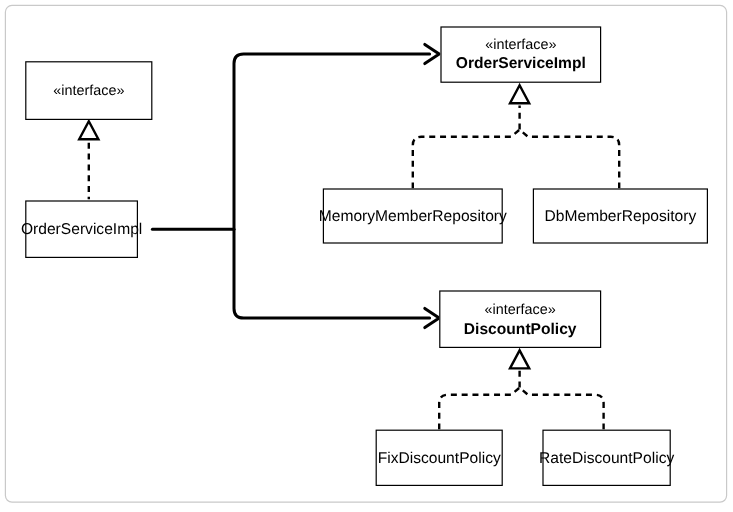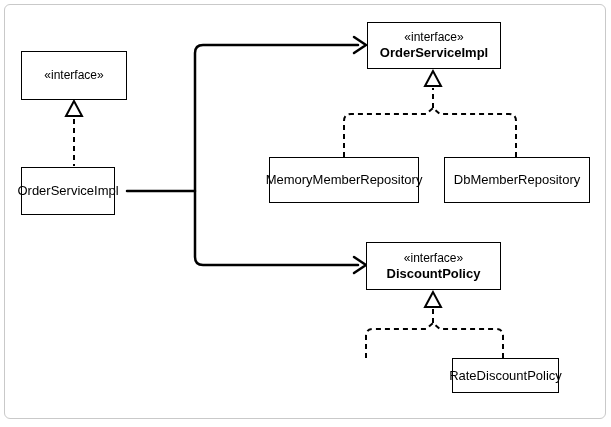--- a/index.html
+++ b/index.html
@@ -111,18 +111,21 @@
 
   <div class="node" style="left:269px; top:157px; width:150px; height:46px;">
     <div class="cname">MemoryMemberRepository</div>
   </div>
 
   <div class="node iface" style="left:366px; top:242px; width:135px; height:48px;">
     <div class="stereo">«interface»</div>
     <div class="cname">DiscountPolicy</div>
   </div>
 
+  <div class="node" style="left:313px; top:358px; width:106px; height:47px;">
+    <div class="cname">FixDiscountPolicy</div>
+  </div>
 
-  <div class="node" style="left:452px; top:358px; width:107px; height:35px;">
+  <div class="node" style="left:452px; top:358px; width:107px; height:47px;">
     <div class="cname">RateDiscountPolicy</div>
   </div>
 
 </div>
 
 </body></html>

